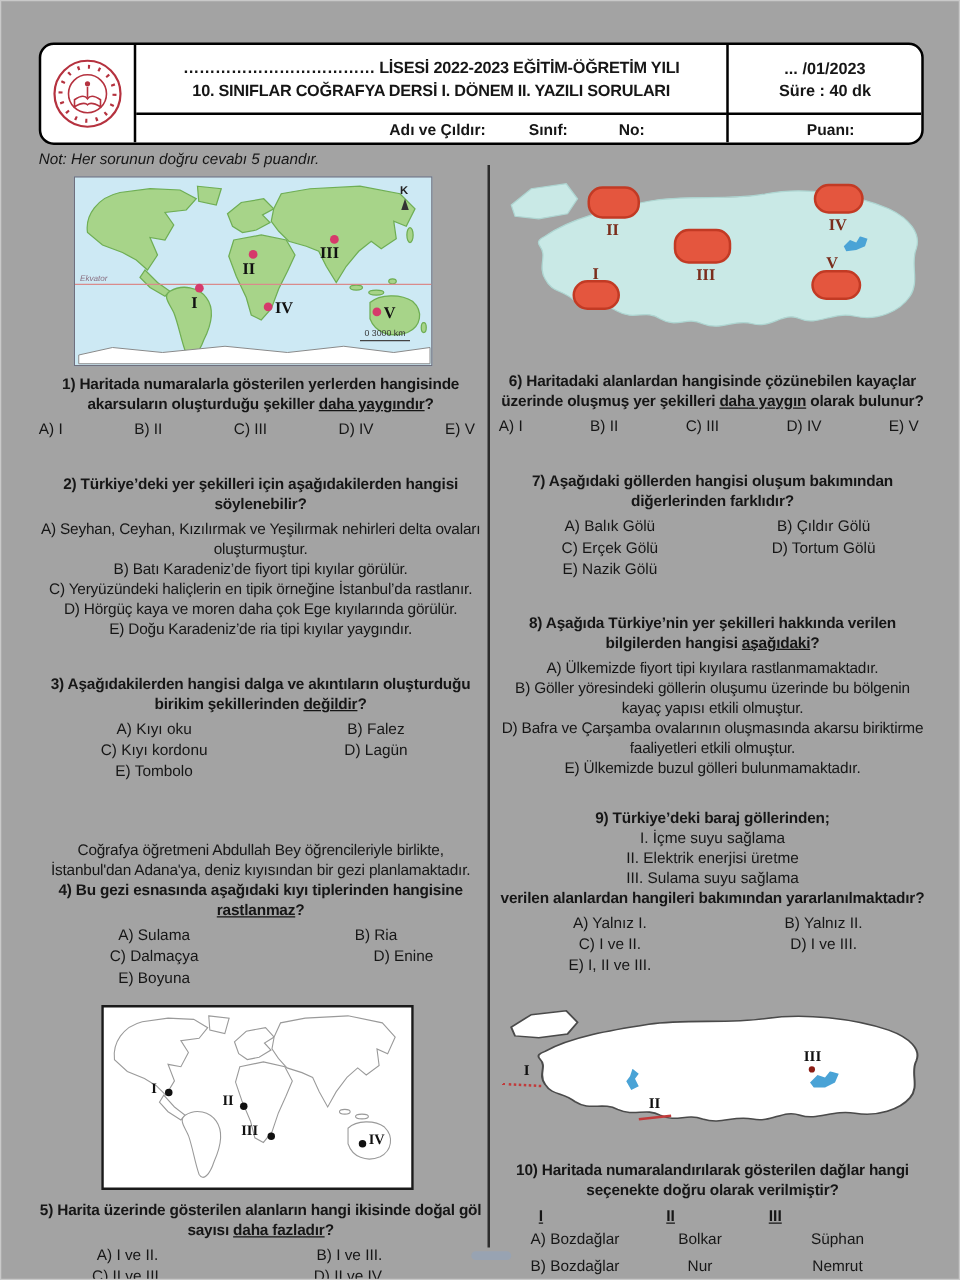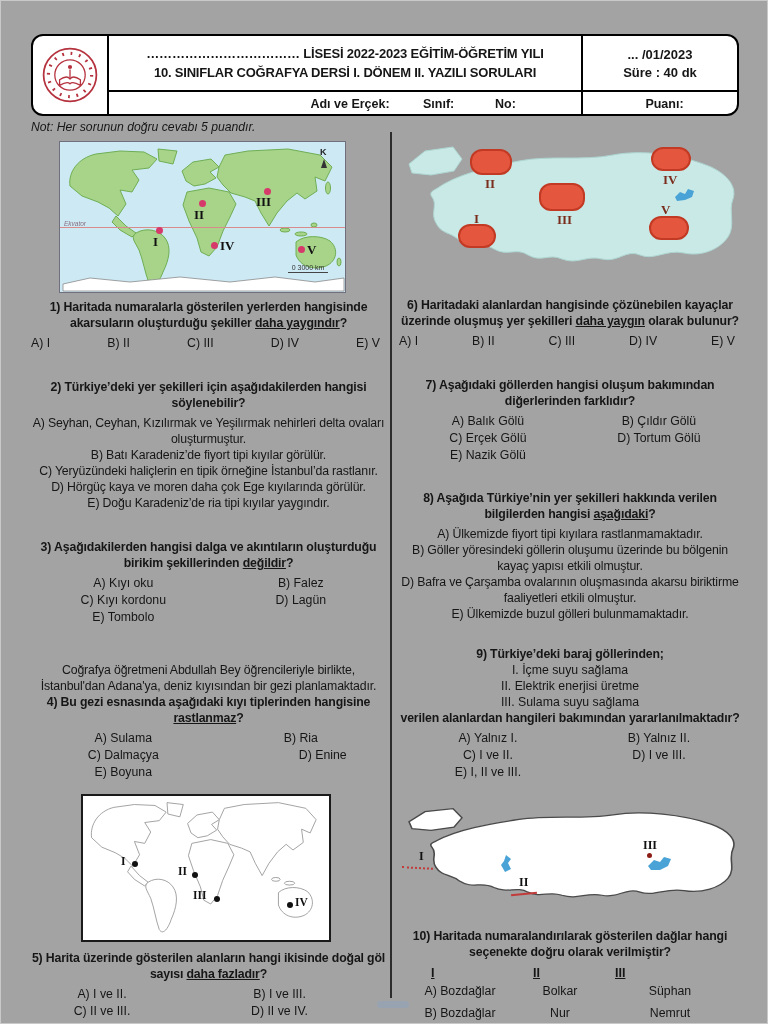--- a/index.html
+++ b/index.html
@@ -62,21 +62,21 @@
   .lake { position:absolute; }
   
   .q10-head { display:grid; grid-template-columns:122px 78px 1fr; font-weight:bold; font-size:12.5px; margin-top:6px; }
   .q10-head span { justify-self:start; text-decoration:underline; }
   .q10-head span:nth-child(1){ margin-left:32px; }
   .q10-head span:nth-child(2){ margin-left:12px; }
   .q10-head span:nth-child(3){ margin-left:16px; }
   .q10-row { display:grid; grid-template-columns:122px 78px 1fr; font-size:12.3px; line-height:22px; }
   
   .mt4{margin-top:4px}.mt6{margin-top:6px}
-  .mt24{margin-top:24px}.mt26{margin-top:26px}.mt28{margin-top:28px}.mt30{margin-top:36px}
+  .mt24{margin-top:24px}.mt26{margin-top:26px}.mt28{margin-top:28px}.mt30{margin-top:46px}
   .page-hint { position:absolute; left:376px; top:1000px; width:32px; height:7px; border-radius:4px; background:rgba(130,165,215,0.3); }
 </style>
 </head>
 <body>
 
 <div class="page">
 
   <div class="header-box">
     <div class="logo-cell">
       <svg width="64" height="64" viewBox="0 0 80 80">
@@ -90,21 +90,21 @@
     </div>
     <div class="title-cell">
       <div>……………………………… LİSESİ 2022-2023 EĞİTİM-ÖĞRETİM YILI</div>
       <div>10. SINIFLAR COĞRAFYA DERSİ I. DÖNEM II. YAZILI SORULARI</div>
     </div>
     <div class="info-cell">
       <div>... /01/2023</div>
       <div>Süre : 40 dk</div>
     </div>
     <div class="name-cell">
-      <span>Adı ve Erçek:</span>
+      <span>Adı ve Çıldır:</span>
       <span class="lbl-sinif">Sınıf:</span>
       <span class="lbl-no">No:</span>
     </div>
     <div class="score-cell">Puanı:</div>
   </div>
 
   <div class="note">
     <span class="np">Not:</span><span> Her sorunun doğru cevabı 5 puandır.</span>
   </div>
 

